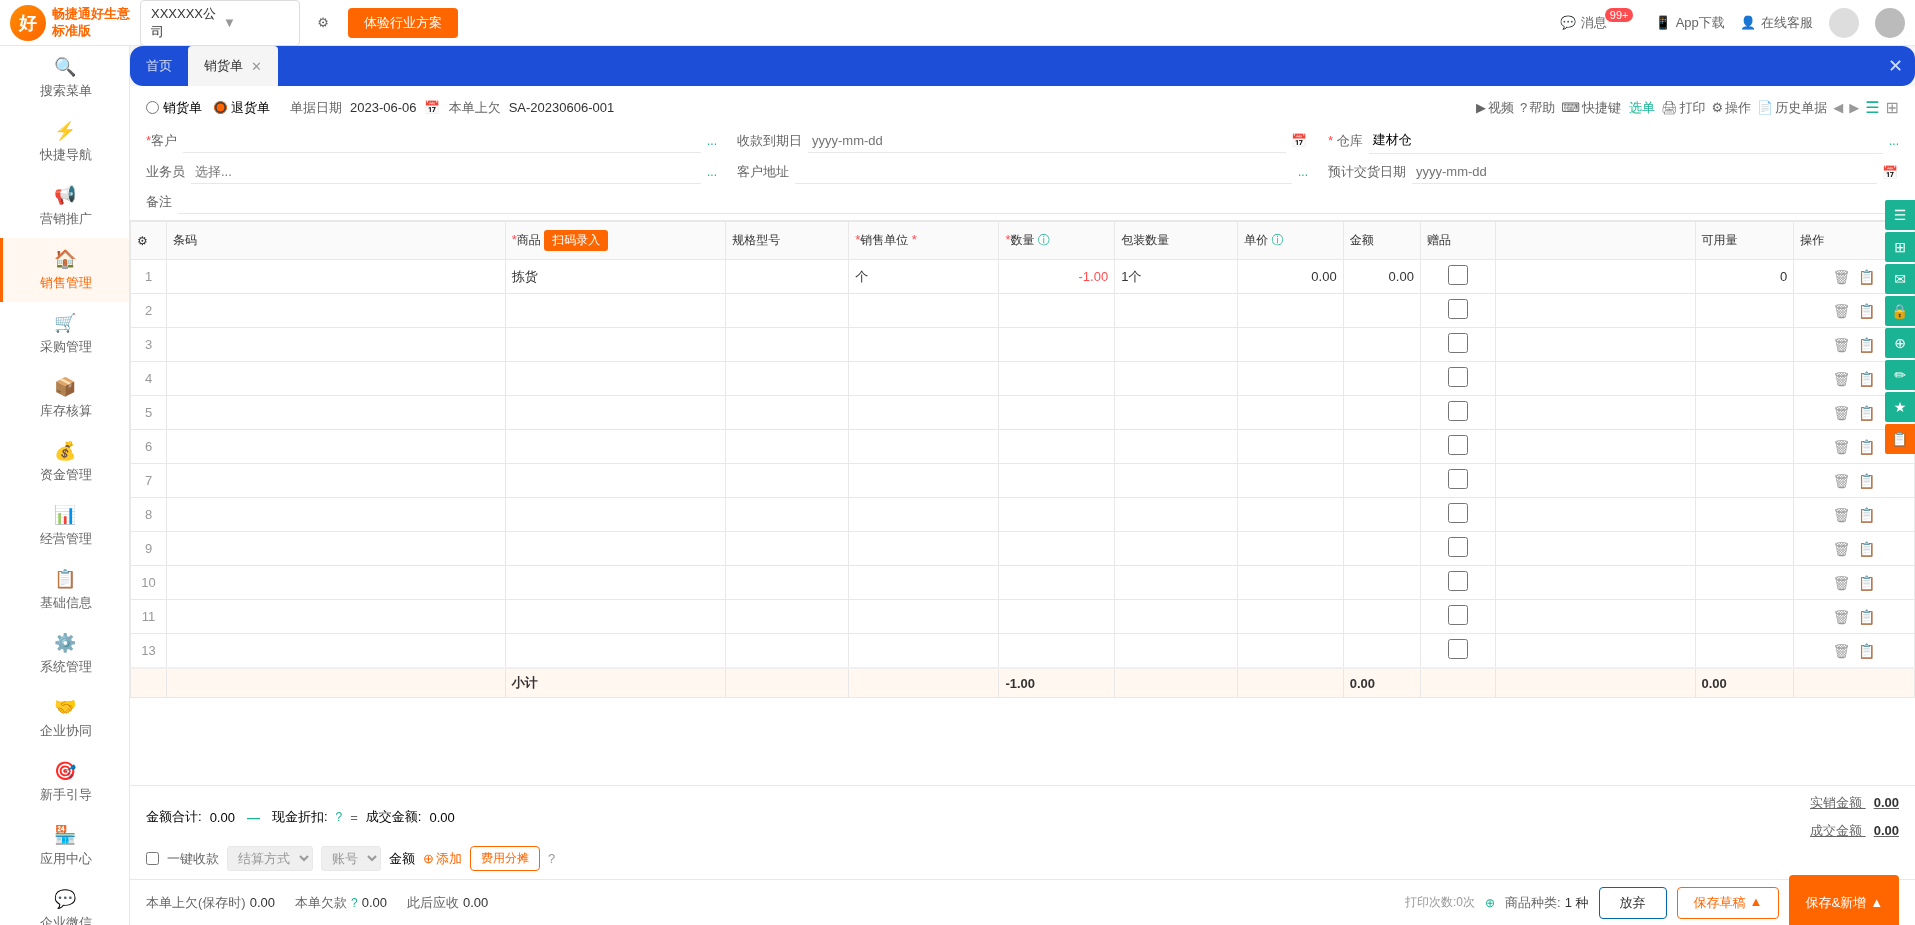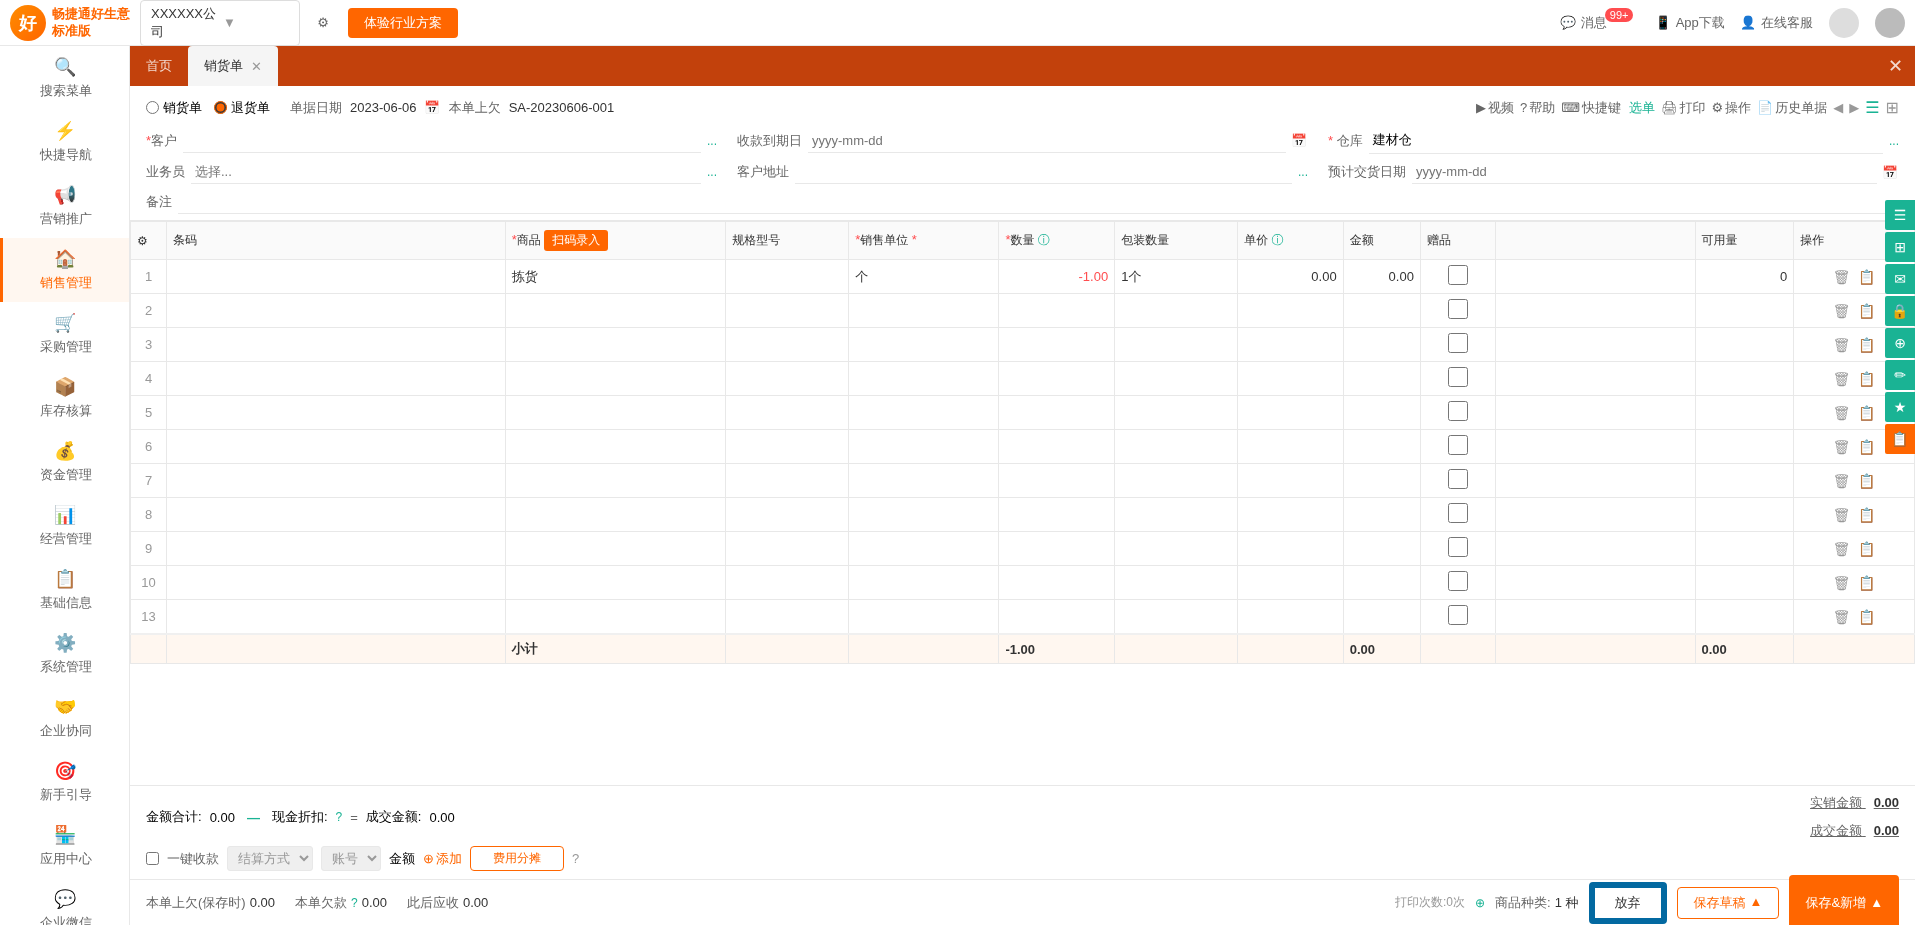--- a/index.html
+++ b/index.html
@@ -26,21 +26,21 @@
     
     .sidebar { width: 130px; background: #fff; border-right: 1px solid #e8e8e8; display: flex; flex-direction: column; flex-shrink: 0; }
     .sidebar-item { display: flex; flex-direction: column; align-items: center; padding: 10px 4px; cursor: pointer; color: #666; font-size: 12px; gap: 4px; border-left: 3px solid transparent; }
     .sidebar-item.active { background: #fff7f0; color: #ff6600; border-left-color: #ff6600; }
     .sidebar-item .icon { font-size: 18px; }
 
     
     .content-area { flex: 1; display: flex; flex-direction: column; overflow: hidden; background: #f5f5f5; }
 
     
-    .tab-bar { background: #c2410c; display: flex; align-items: center; height: 40px; flex-shrink: 0; }
+    .tab-bar { background: #1d4ed8; display: flex; align-items: center; height: 40px; flex-shrink: 0; border-radius: 13px; }
     .tab-item { padding: 0 16px; height: 100%; display: flex; align-items: center; cursor: pointer; color: rgba(255,255,255,0.8); font-size: 13px; }
     .tab-item.active { background: #f5f5f5; color: #333; border-radius: 4px 4px 0 0; }
     .tab-item .tab-close { margin-left: 8px; color: #999; }
     .tab-close-btn { margin-left: auto; padding: 0 12px; color: rgba(255,255,255,0.8); cursor: pointer; font-size: 18px; }
     .form-top { display: flex; align-items: center; gap: 20px; margin-bottom: 10px; }
     .radio-group { display: flex; align-items: center; gap: 12px; }
     .radio-item { display: flex; align-items: center; gap: 4px; cursor: pointer; }
     .radio-item input[type="radio"] { accent-color: #ff6600; }
     .form-date-info { display: flex; align-items: center; gap: 8px; color: #333; }
     .form-date-info label { color: #666; }
@@ -65,28 +65,28 @@
     .scan-btn { background: #ff6600; color: white; border: none; border-radius: 3px; padding: 2px 8px; font-size: 12px; cursor: pointer; }
     .table-footer { background: #fff7f0; border-top: 2px solid #f0f0f0; }
     .table-footer td { font-weight: bold; color: #333; }
     .neg-value { color: #ff4d4f; }
 
     
     .bottom-area { background: #fff; border-top: 1px solid #e8e8e8; padding: 8px 16px; flex-shrink: 0; }
     .bottom-summary { display: flex; align-items: center; gap: 8px; margin-bottom: 6px; }
     .bottom-row2 { display: flex; align-items: center; gap: 8px; }
     .bottom-row2 label { color: #666; }
-    .fee-split-btn { border: 1px solid #ff6600; color: #ff6600; background: #fff; border-radius: 4px; padding: 3px 22px; cursor: pointer; font-size: 12px; }
+    .fee-split-btn { border: 1px solid #ff6600; color: #ff6600; background: #fff; border-radius: 4px; padding: 3px 10px; cursor: pointer; font-size: 12px; }
 
     
     .status-bar { background: #fff; border-top: 1px solid #e8e8e8; height: 46px; display: flex; align-items: center; padding: 0 16px; gap: 20px; flex-shrink: 0; }
     .status-item { color: #666; font-size: 13px; display: flex; align-items: center; gap: 4px; }
     .status-item span.val { color: #333; font-weight: 500; }
     .status-actions { margin-left: auto; display: flex; align-items: center; gap: 10px; }
-    .btn-discard { border: 6px solid #0369a1; background: #fff; color: #333; padding: 6px 20px; border-radius: 4px; cursor: pointer; }
+    .btn-discard { border: 1px solid #0369a1; background: #fff; color: #333; padding: 6px 20px; border-radius: 4px; cursor: pointer; }
     .btn-save-draft { border: 1px solid #ff6600; background: #fff; color: #ff6600; padding: 6px 16px; border-radius: 4px; cursor: pointer; display: flex; align-items: flex-start; gap: 4px; }
     .btn-save-new { background: #ff6600; color: white; border: none; padding: 19px 16px; border-radius: 4px; cursor: pointer; display: flex; align-items: center; gap: 4px; }
     .print-info { color: #999; font-size: 12px; }
 
     
     .right-float { position: fixed; right: 0; top: 200px; display: flex; flex-direction: column; gap: 2px; z-index: 100; }
     .right-float-item { width: 30px; height: 30px; background: #1ab394; display: flex; align-items: center; justify-content: center; color: white; cursor: pointer; font-size: 14px; border-radius: 2px 0 0 2px; }
     .right-float-item.orange { background: #ff6600; }
 
     .summary-right { display: flex; flex-direction: column; align-items: flex-end; margin-left: auto; font-size: 12px; color: #666; gap: 10px; text-decoration: underline; }
@@ -505,20 +505,38 @@
     <td style="text-align:right;"></td>
     <td style="text-align:center;"><input type="checkbox" class="checkbox-cell" style=""></td>
     <td></td>
     <td style="text-align:right;"></td>
     <td style="text-align:center;">
       <button class="op-btn">🗑</button>
       <button class="op-btn">📋</button>
     </td>
   </tr>
             <tr>
+    <td class="col-num">11</td>
+    <td><input style="border: none; width: 100%; outline: none; font-size: 12px;" value=""></td>
+    <td style="color:#999"></td>
+    <td></td>
+    <td></td>
+    <td style="color:#333;text-align:right;"></td>
+    <td></td>
+    <td style="text-align:right;"></td>
+    <td style="text-align:right;"></td>
+    <td style="text-align:center;"><input type="checkbox" class="checkbox-cell" style=""></td>
+    <td></td>
+    <td style="text-align:right;"></td>
+    <td style="text-align:center;">
+      <button class="op-btn">🗑</button>
+      <button class="op-btn">📋</button>
+    </td>
+  </tr>
+            <tr>
     <td class="col-num">13</td>
     <td><input style="border: none; width: 100%; outline: none; font-size: 12px;" value=""></td>
     <td style="color:#999"></td>
     <td></td>
     <td></td>
     <td style="color:#333;text-align:right;"></td>
     <td></td>
     <td style="text-align:right;"></td>
     <td style="text-align:right;"></td>
     <td style="text-align:center;"><input type="checkbox" class="checkbox-cell" style=""></td>

